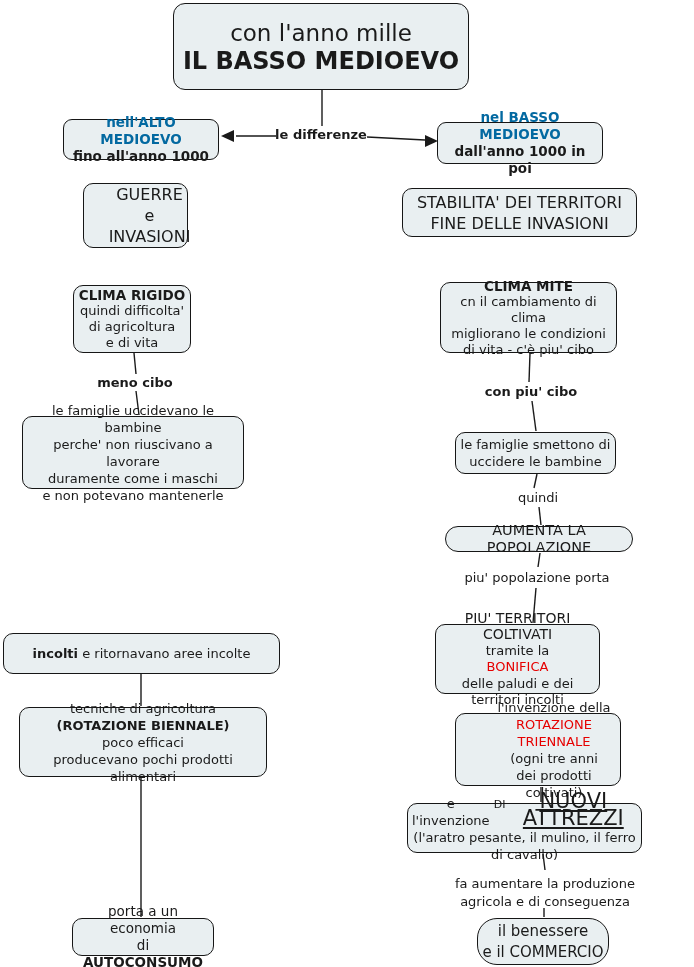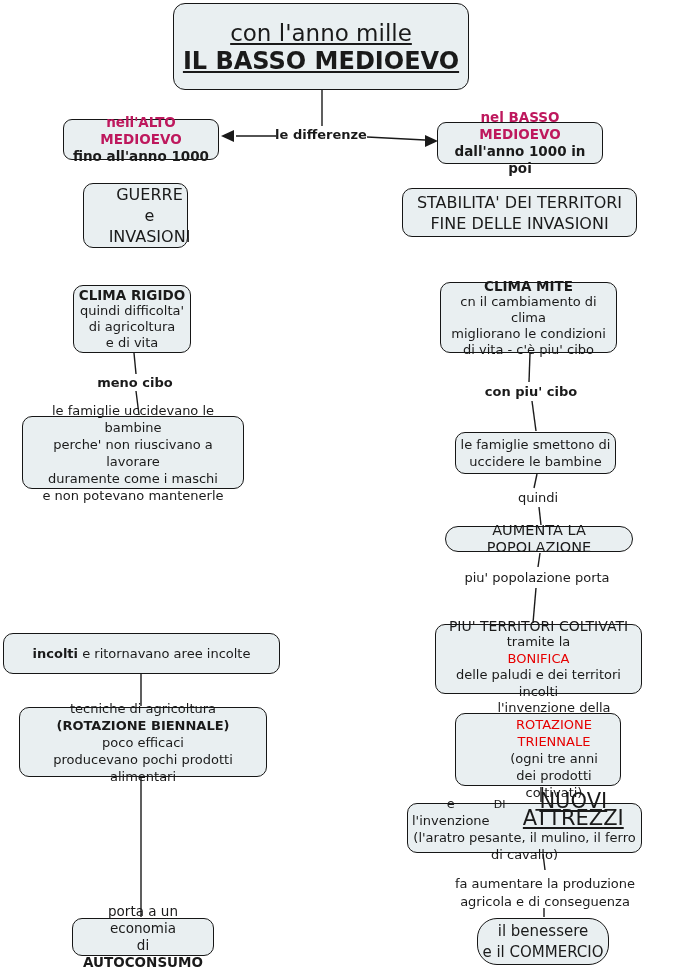--- a/index.html
+++ b/index.html
@@ -8,25 +8,25 @@
     font-family:"DejaVu Sans",sans-serif;color:#1a1a1a;overflow:hidden;
   }
   .box{
     position:absolute;background:#e9eff1;border:1.5px solid #161616;
     border-radius:10px;box-sizing:border-box;
     display:flex;flex-direction:column;justify-content:center;align-items:center;
     text-align:center;line-height:17px;font-size:13px;padding:2px 4px;
   }
   .lbl{position:absolute;text-align:center;font-size:13px;line-height:16px;white-space:nowrap;}
   .b{font-weight:bold;}
-  .red{color:#be185d;font-weight:bold;}
+  .red{color:#0369a1;font-weight:bold;}
   .redplain{color:#e60000;}
   svg.wires{position:absolute;left:0;top:0;width:694px;height:967px;pointer-events:none;}
   
-  .title-box{font-size:23px;line-height:28px;border-radius:12px;text-decoration:underline;}
+  .title-box{font-size:23px;line-height:28px;border-radius:12px;}
   .title-box .big{font-size:24px;font-weight:bold;}
   .diff-box{font-size:13.5px;line-height:17px;font-weight:bold;border-radius:9px;}
   .head-box{font-size:16px;line-height:21px;}
   .clima-head{font-weight:bold;font-size:13.5px;}
   .pill{border-radius:13px;font-size:14.5px;}
   .terr-first{font-size:14px;}
   .attr-base{font-size:13px;}
   .attr-di{font-size:11px;}
   .attr-big{font-size:21px;text-decoration:underline;}
   .ben-box{font-size:15px;line-height:21px;border-radius:20px;}
@@ -120,21 +120,21 @@
   </div>
 
   <div class="lbl" style="left:478px;top:490px;width:120px;">quindi</div>
 
   <div class="box pill" style="left:445px;top:526px;width:188px;height:26px;">
     <div>AUMENTA LA POPOLAZIONE</div>
   </div>
 
   <div class="lbl" style="left:457px;top:570px;width:160px;">piu' popolazione porta</div>
 
-  <div class="box" style="left:435px;top:624px;width:207px;height:70px;line-height:16.5px;">
+  <div class="box" style="left:435px;top:624px;width:165px;height:70px;line-height:16.5px;">
     <div class="terr-first">PIU' TERRITORI COLTIVATI</div>
     <div>tramite la</div>
     <div class="redplain">BONIFICA</div>
     <div>delle paludi e dei territori incolti</div>
   </div>
 
   <div class="box" style="left:3px;top:633px;width:277px;height:41px;">
     <div>
       <span class="b">incolti</span><span> e ritornavano aree incolte</span>
     </div>

